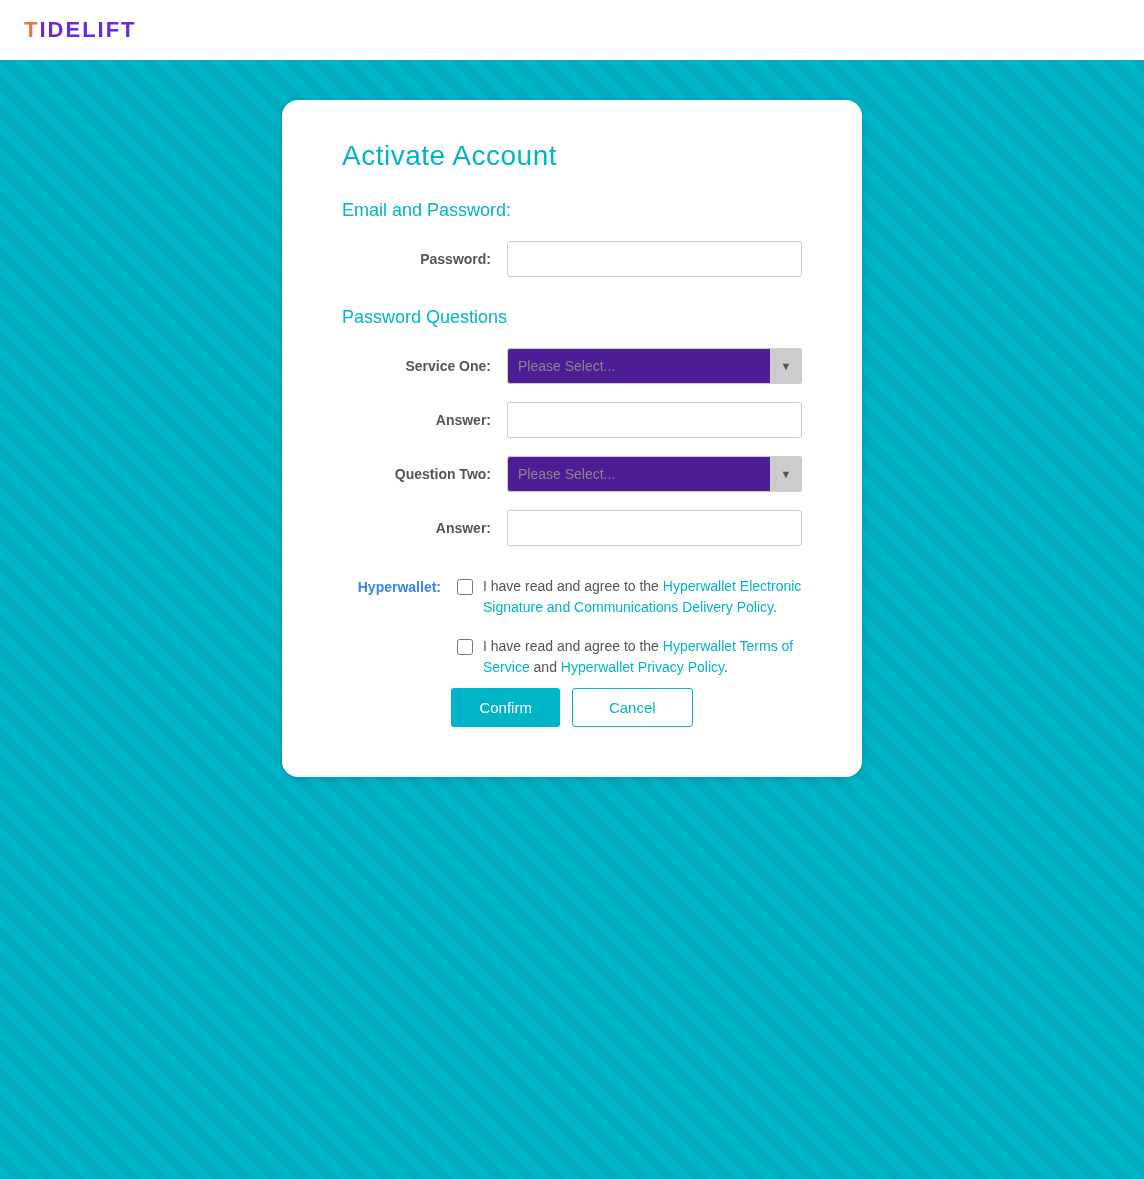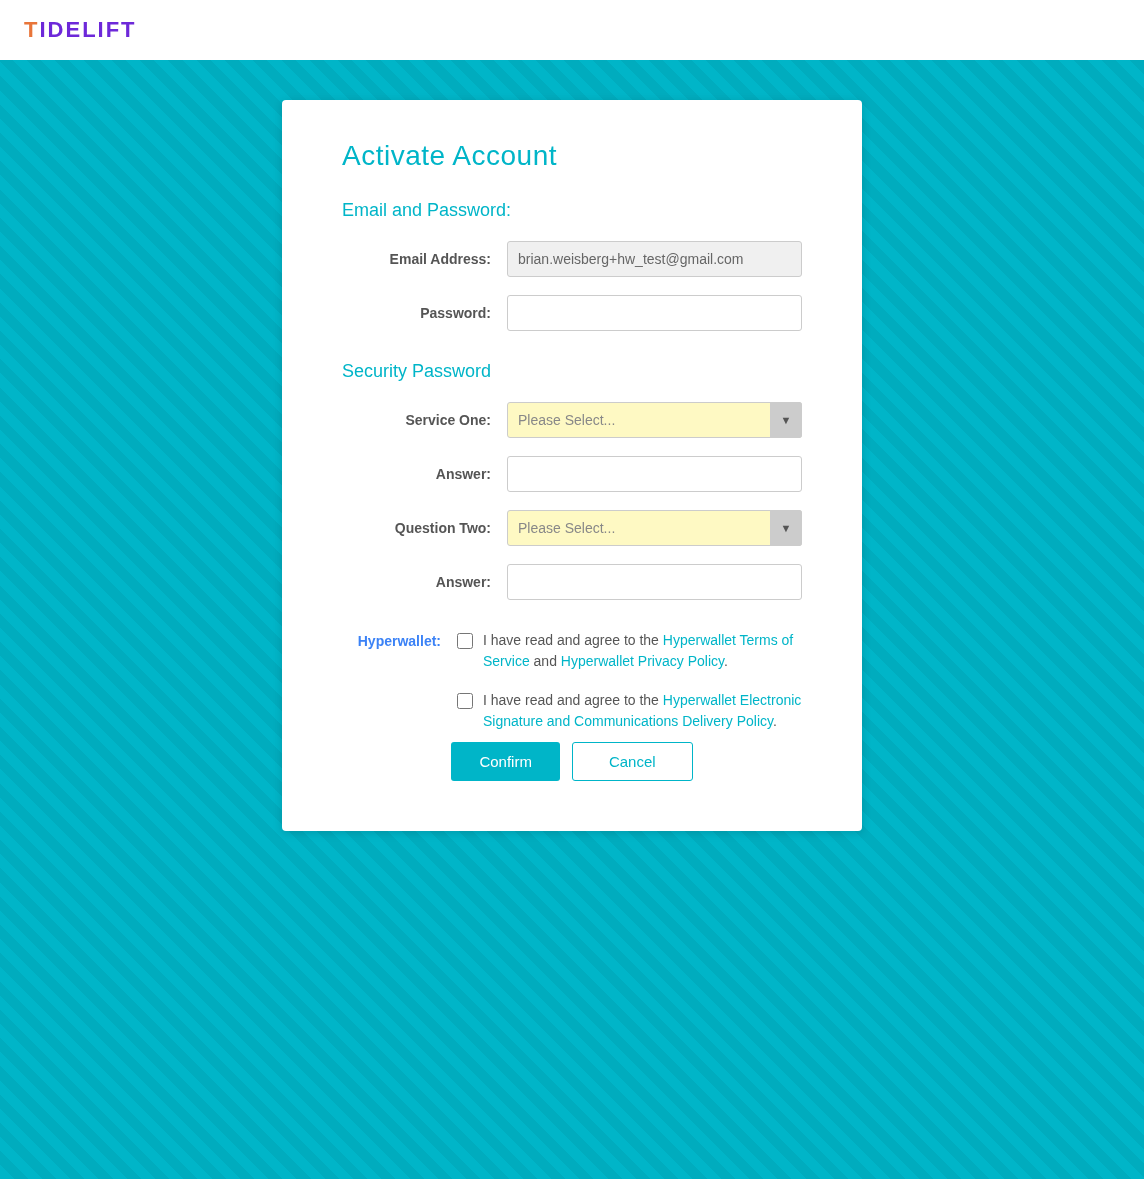--- a/index.html
+++ b/index.html
@@ -30,21 +30,21 @@
     }
     .logo span.t { color: #e8753a; }
     .logo span.rest { color: #6d28d9; }
     .page-content {
       display: flex;
       justify-content: center;
       padding: 40px 20px 60px;
     }
     .card {
       background: #fff;
-      border-radius: 4px;
+      border-radius: 16px;
       padding: 40px 60px 50px;
       width: 580px;
       max-width: 100%;
       box-shadow: 0 2px 10px rgba(0,0,0,0.15);
     }
     .page-title {
       color: #00b5c8;
       font-size: 28px;
       font-weight: 300;
       margin-bottom: 28px;
@@ -93,21 +93,21 @@
       align-items: center;
     }
     .select-wrapper select {
       width: 100%;
       height: 36px;
       border: 1px solid #ccc;
       border-radius: 3px;
       padding: 6px 32px 6px 10px;
       font-size: 14px;
       color: #888;
-      background: #fef9c3;
+      background: #4c1d95;
       appearance: none;
       -webkit-appearance: none;
       outline: none;
       cursor: pointer;
     }
     .select-arrow {
       position: absolute;
       right: 0;
       top: 0;
       bottom: 0;
@@ -204,33 +204,29 @@
   </div>
 </div>
 
 <div class="page-content">
   <div class="card">
 
     <h1 class="page-title">Activate Account</h1>
 
     <h2 class="section-title">Email and Password:</h2>
 
-    <div class="form-group">
-      <label class="form-label">Email Address:</label>
-      <input type="text" class="form-input prefilled" value="brian.weisberg+hw_test@gmail.com" readonly="" style="">
-    </div>
 
     <div class="form-group">
       <label class="form-label">Password:</label>
       <input type="password" class="form-input" style="">
     </div>
 
 
     <div class="section-gap">
-      <h2 class="section-title">Security Password</h2>
+      <h2 class="section-title">Password Questions</h2>
 
       <div class="form-group">
         <label class="form-label">Service One:</label>
         <div class="select-wrapper">
           <select>
             <option value="">Please Select...</option>
           </select>
           <div class="select-arrow">▼</div>
         </div>
       </div>
@@ -258,31 +254,31 @@
 
     <div class="section-gap">
 
       <div class="legal-row">
         <div class="legal-label">Hyperwallet:</div>
         <div class="legal-items">
 
           <div class="legal-item">
             <input type="checkbox" style="">
             <span class="legal-text">
+              <span>I have read and agree to the </span><a href="#" class="legal-link">Hyperwallet Electronic Signature and Communications Delivery Policy</a><span>.</span>
+            </span>
+          </div>
+
+          <div class="legal-item">
+            <input type="checkbox" style="">
+            <span class="legal-text">
               <span>I have read and agree to the </span><a href="#" class="legal-link">Hyperwallet Terms of Service</a><span> and </span><a href="#" class="legal-link">Hyperwallet Privacy Policy</a><span>.</span>
             </span>
           </div>
 
-          <div class="legal-item">
-            <input type="checkbox" style="">
-            <span class="legal-text">
-              <span>I have read and agree to the </span><a href="#" class="legal-link">Hyperwallet Electronic Signature and Communications Delivery Policy</a><span>.</span>
-            </span>
-          </div>
-
         </div>
       </div>
     </div>
 
     <div class="button-row">
       <button class="btn-confirm">Confirm</button>
       <button class="btn-cancel">Cancel</button>
     </div>
 
   </div>

